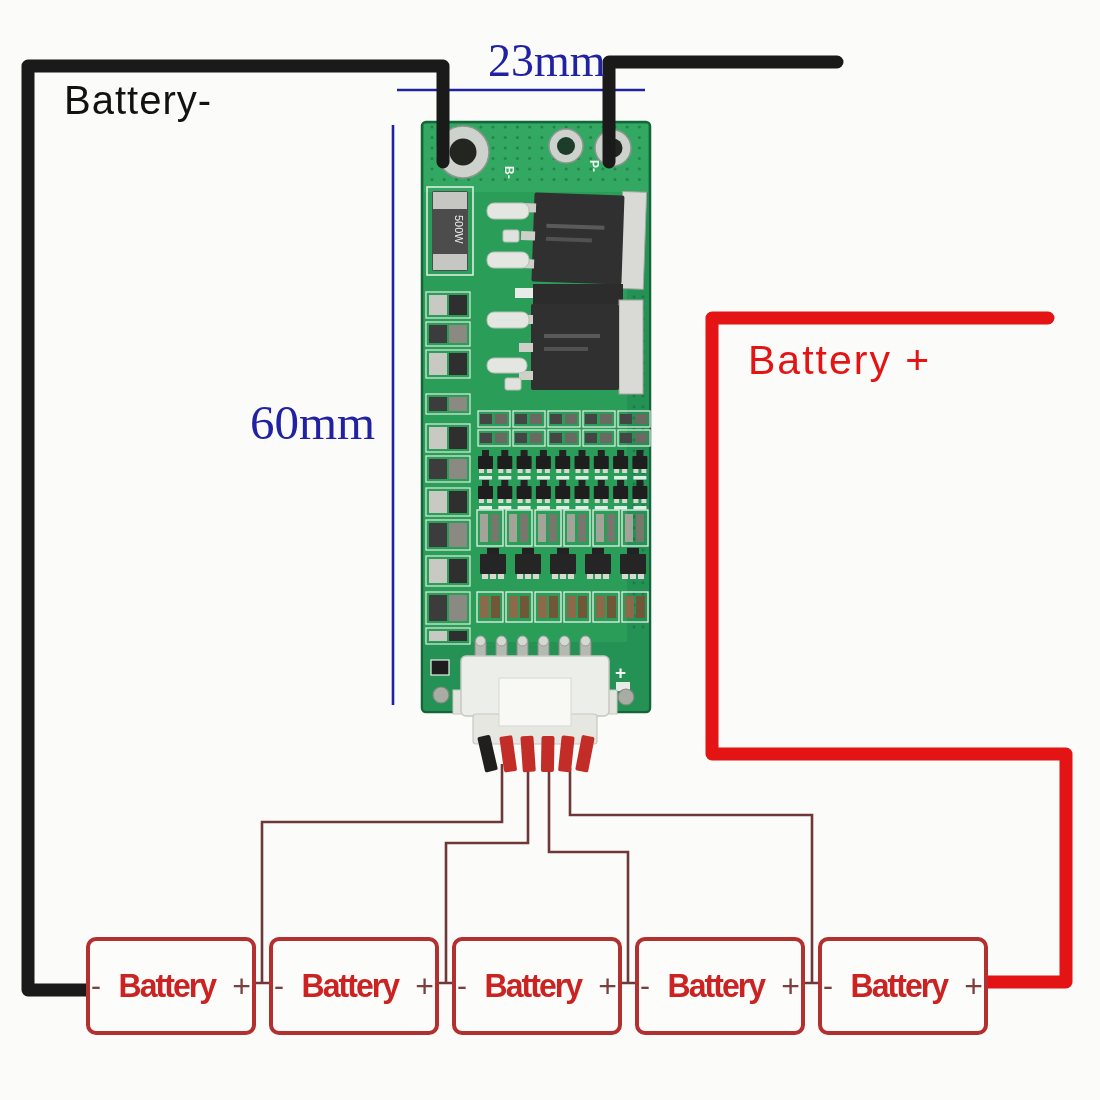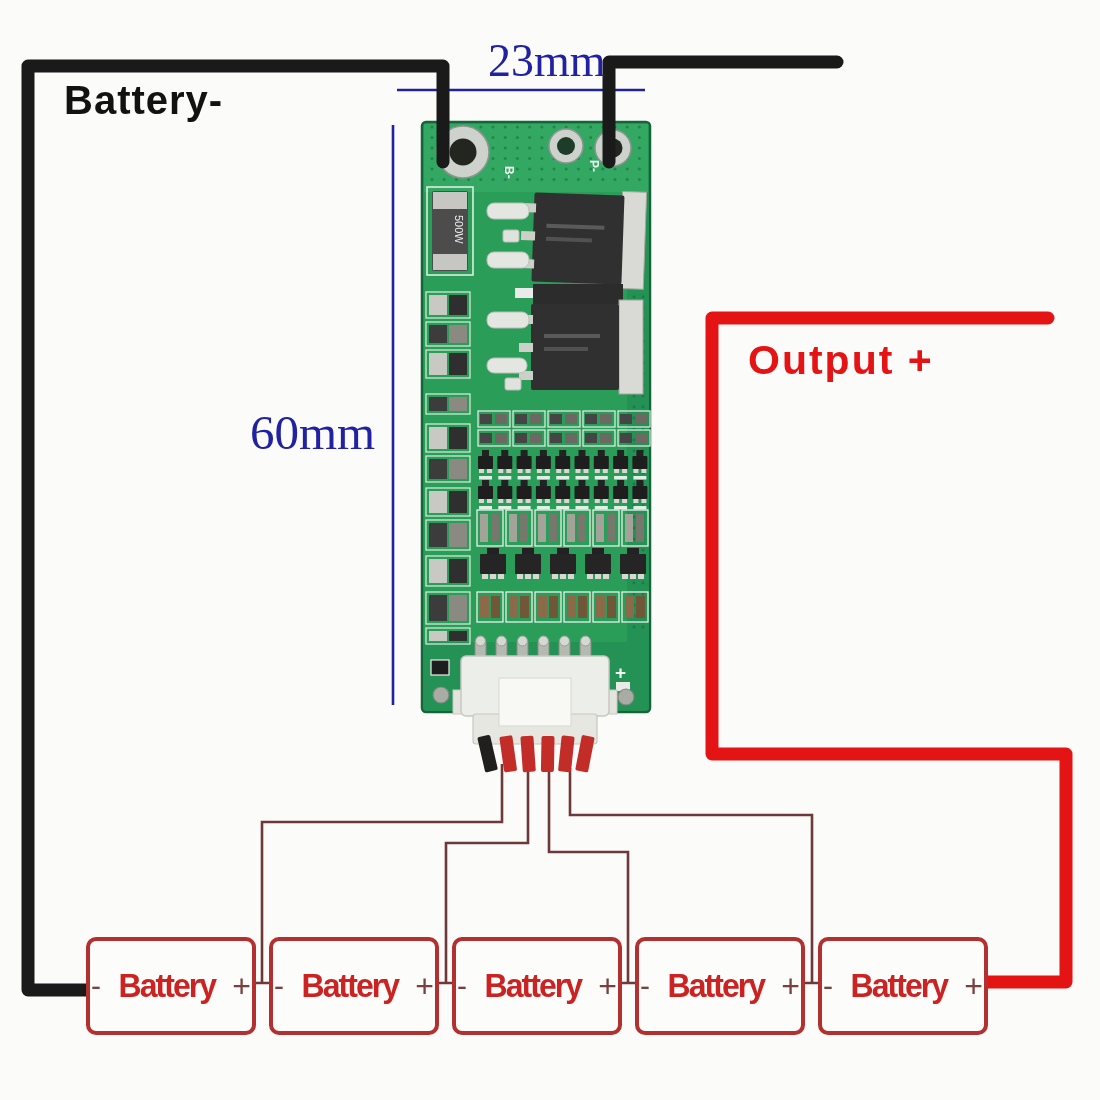--- a/index.html
+++ b/index.html
@@ -3,32 +3,32 @@
 <meta charset="utf-8">
 <style>
   html,body{margin:0;padding:0;background:#e9e9e9;}
   .canvas{
     position:relative;width:1100px;height:1100px;margin:0 auto;
     background:#fbfbf9;overflow:hidden;
     font-family:"Liberation Sans",sans-serif;
   }
   svg{position:absolute;left:0;top:0;}
   .label{
-    position:absolute;font-weight:bold;color:var(--label-color,#121212);
+    position:absolute;font-weight:normal;color:var(--label-color,#121212);
     white-space:nowrap;line-height:1;text-align:right;
   }
   .label-battery-minus{left:64px;top:80px;font-size:40px;letter-spacing:1px;}
   .label-output-minus{left:728px;top:81px;font-size:40px;letter-spacing:1px;}
   .label-output-plus{left:748px;top:340px;font-size:41px;letter-spacing:2px;color:var(--wire-red,#e41414);}
   .dim-label{
     position:absolute;font-family:"Liberation Serif",serif;
     color:var(--dimension-blue,#2121a3);line-height:1;white-space:nowrap;
   }
   .dim-23{left:456px;top:38px;font-size:46px;margin-left:32px;}
-  .dim-60{left:250px;top:408px;font-size:49px;}
+  .dim-60{left:250px;top:398px;font-size:49px;}
   .battery-box{
     position:absolute;top:937px;width:170px;height:98px;box-sizing:border-box;
     border:4px solid var(--battery-border,#b23030);border-radius:10px;
     background:#fcfcfb;display:flex;align-items:center;justify-content:space-between;
     padding:0 1px;
   }
   .battery-box .bname{
     font-weight:bold;font-size:33px;letter-spacing:-2px;
     color:var(--battery-text,#cb2222);transform:scaleX(.97);
   }
@@ -564,21 +564,21 @@
       <rect x="561.5" y="736" width="13" height="36" rx="2" fill="#c22d28" transform="rotate(6 568 738)"></rect>
       <rect x="581.5" y="736" width="13" height="36" rx="2" fill="#c22d28" transform="rotate(11 588 738)"></rect>
     </g>
 
     <path d="M 443 162 L 443 66 L 28 66 L 28 990 L 90 990" fill="none" style="stroke:var(--wire-black)" stroke-width="13" stroke-linejoin="round" stroke-linecap="round"></path>
     <path d="M 609 162 L 609 62 L 837 62" fill="none" style="stroke:var(--wire-black)" stroke-width="13" stroke-linejoin="round" stroke-linecap="round"></path>
     <path d="M 1048 318 L 712 318 L 712 754 L 1066 754 L 1066 982 L 985 982" fill="none" style="stroke:var(--wire-red)" stroke-width="13" stroke-linejoin="round" stroke-linecap="round"></path>
   </svg>
 
   <div class="label label-battery-minus">Battery-</div>
-  <div class="label label-output-plus">Output +</div>
+  <div class="label label-output-plus">Battery +</div>
   <div class="dim-label dim-23">23mm</div>
   <div class="dim-label dim-60">60mm</div>
 
   <div class="battery-box b1">
     <span class="sign minus">-</span>
     <span class="bname">Battery</span>
     <span class="sign plus">+</span>
   </div>
   <div class="battery-box b2">
     <span class="sign minus">-</span>

